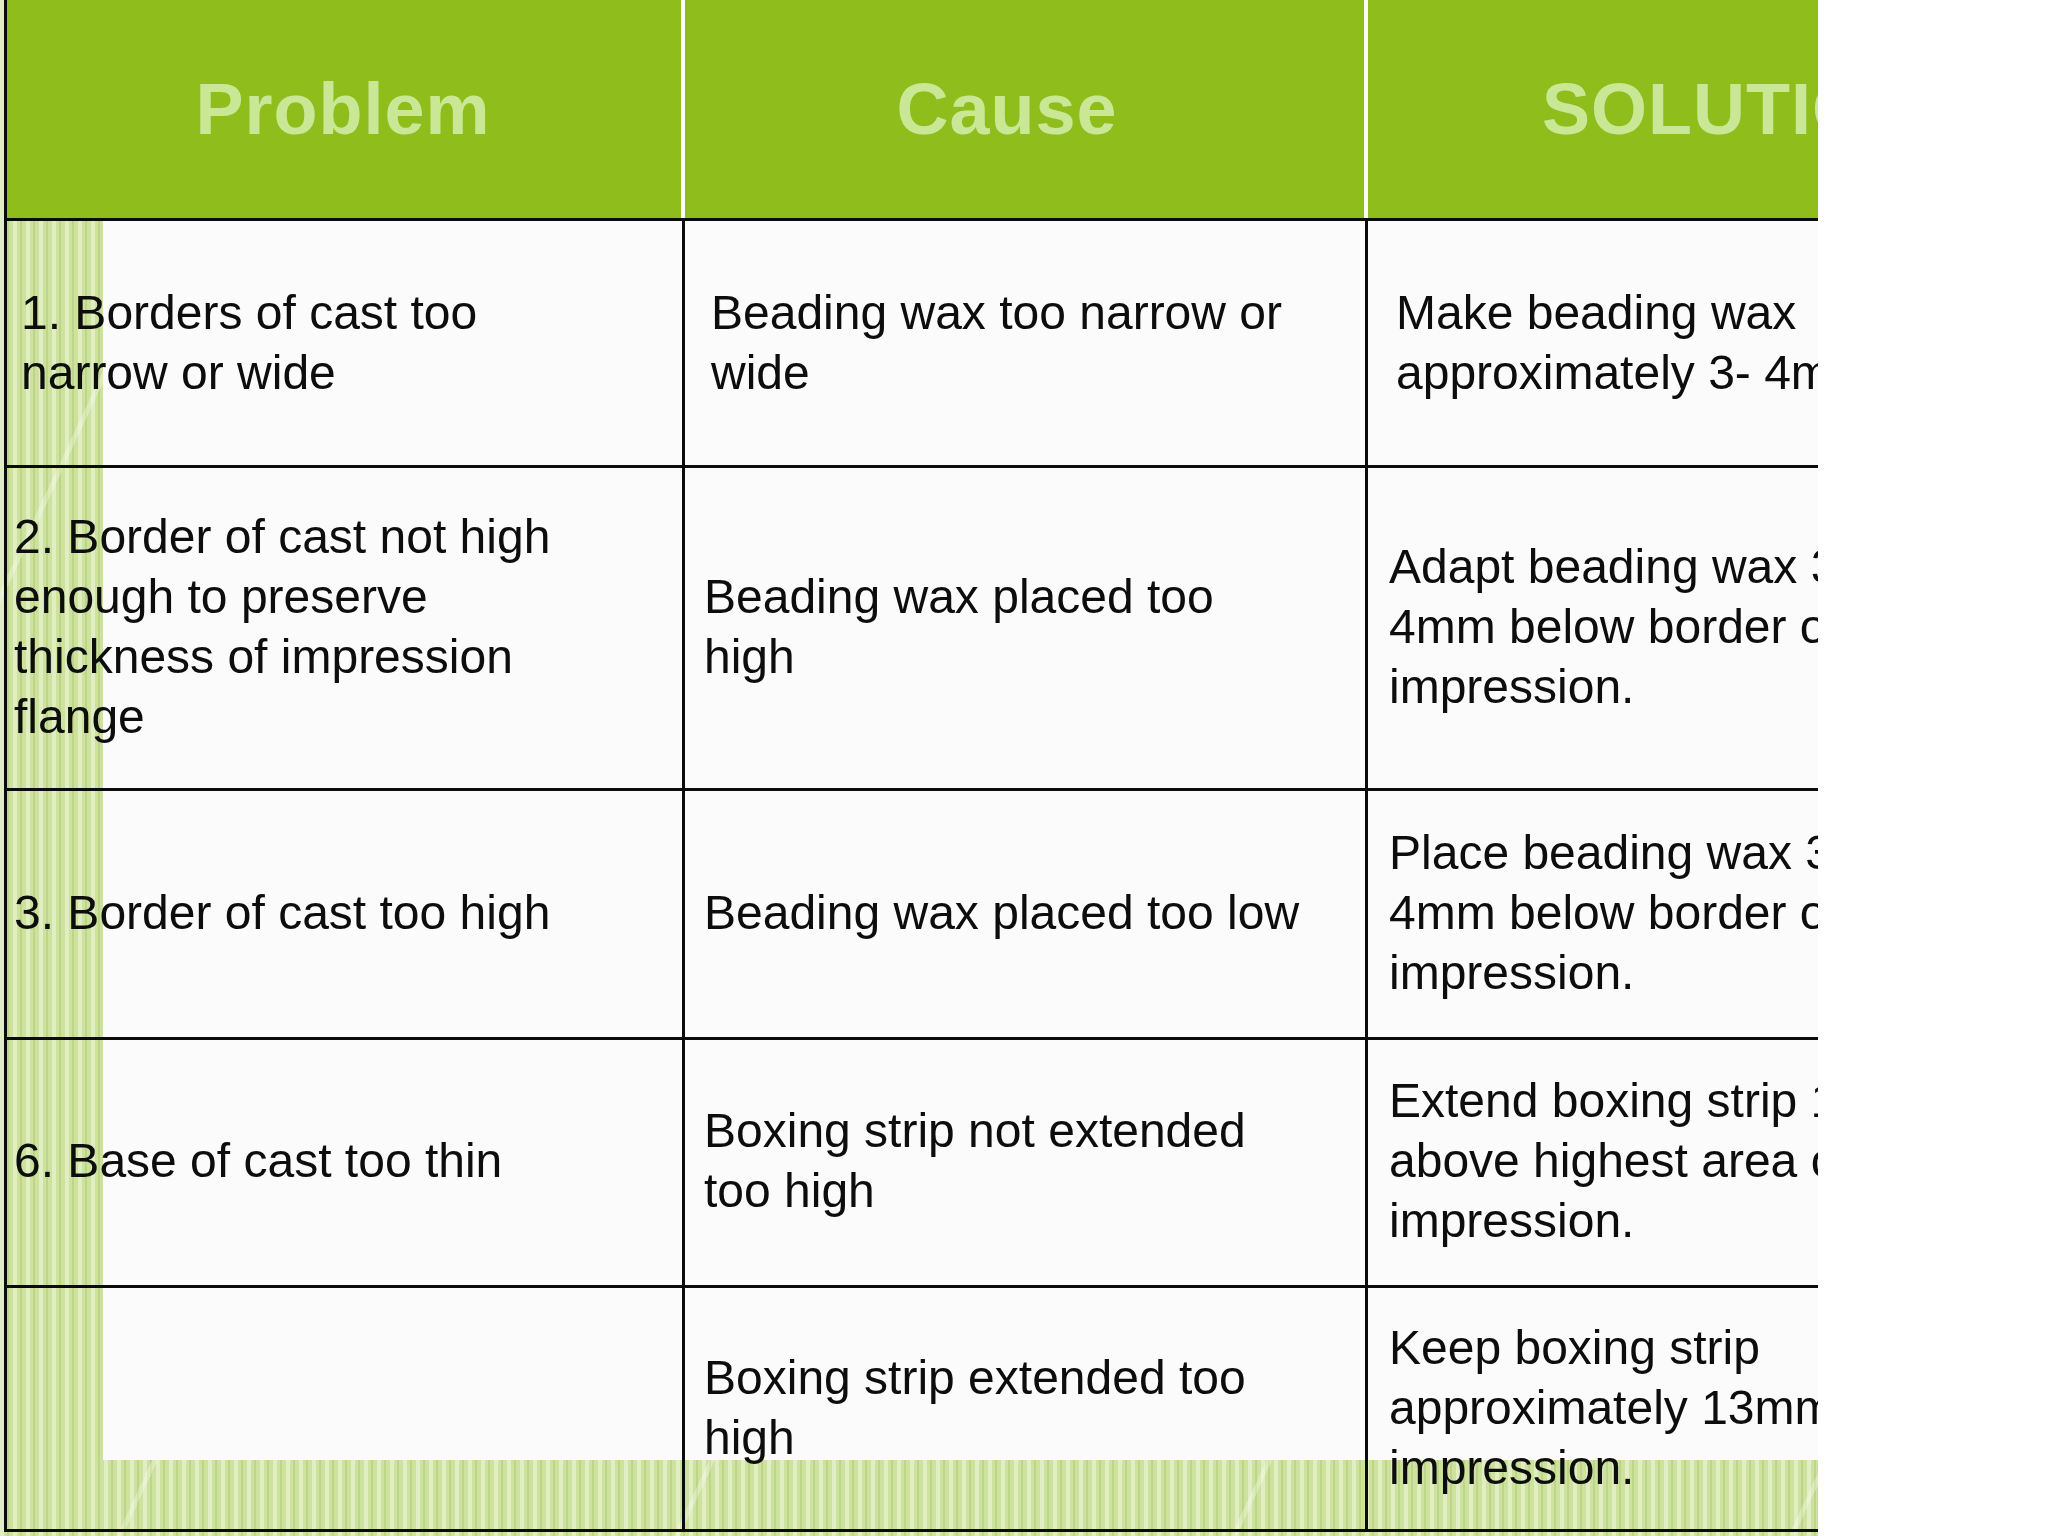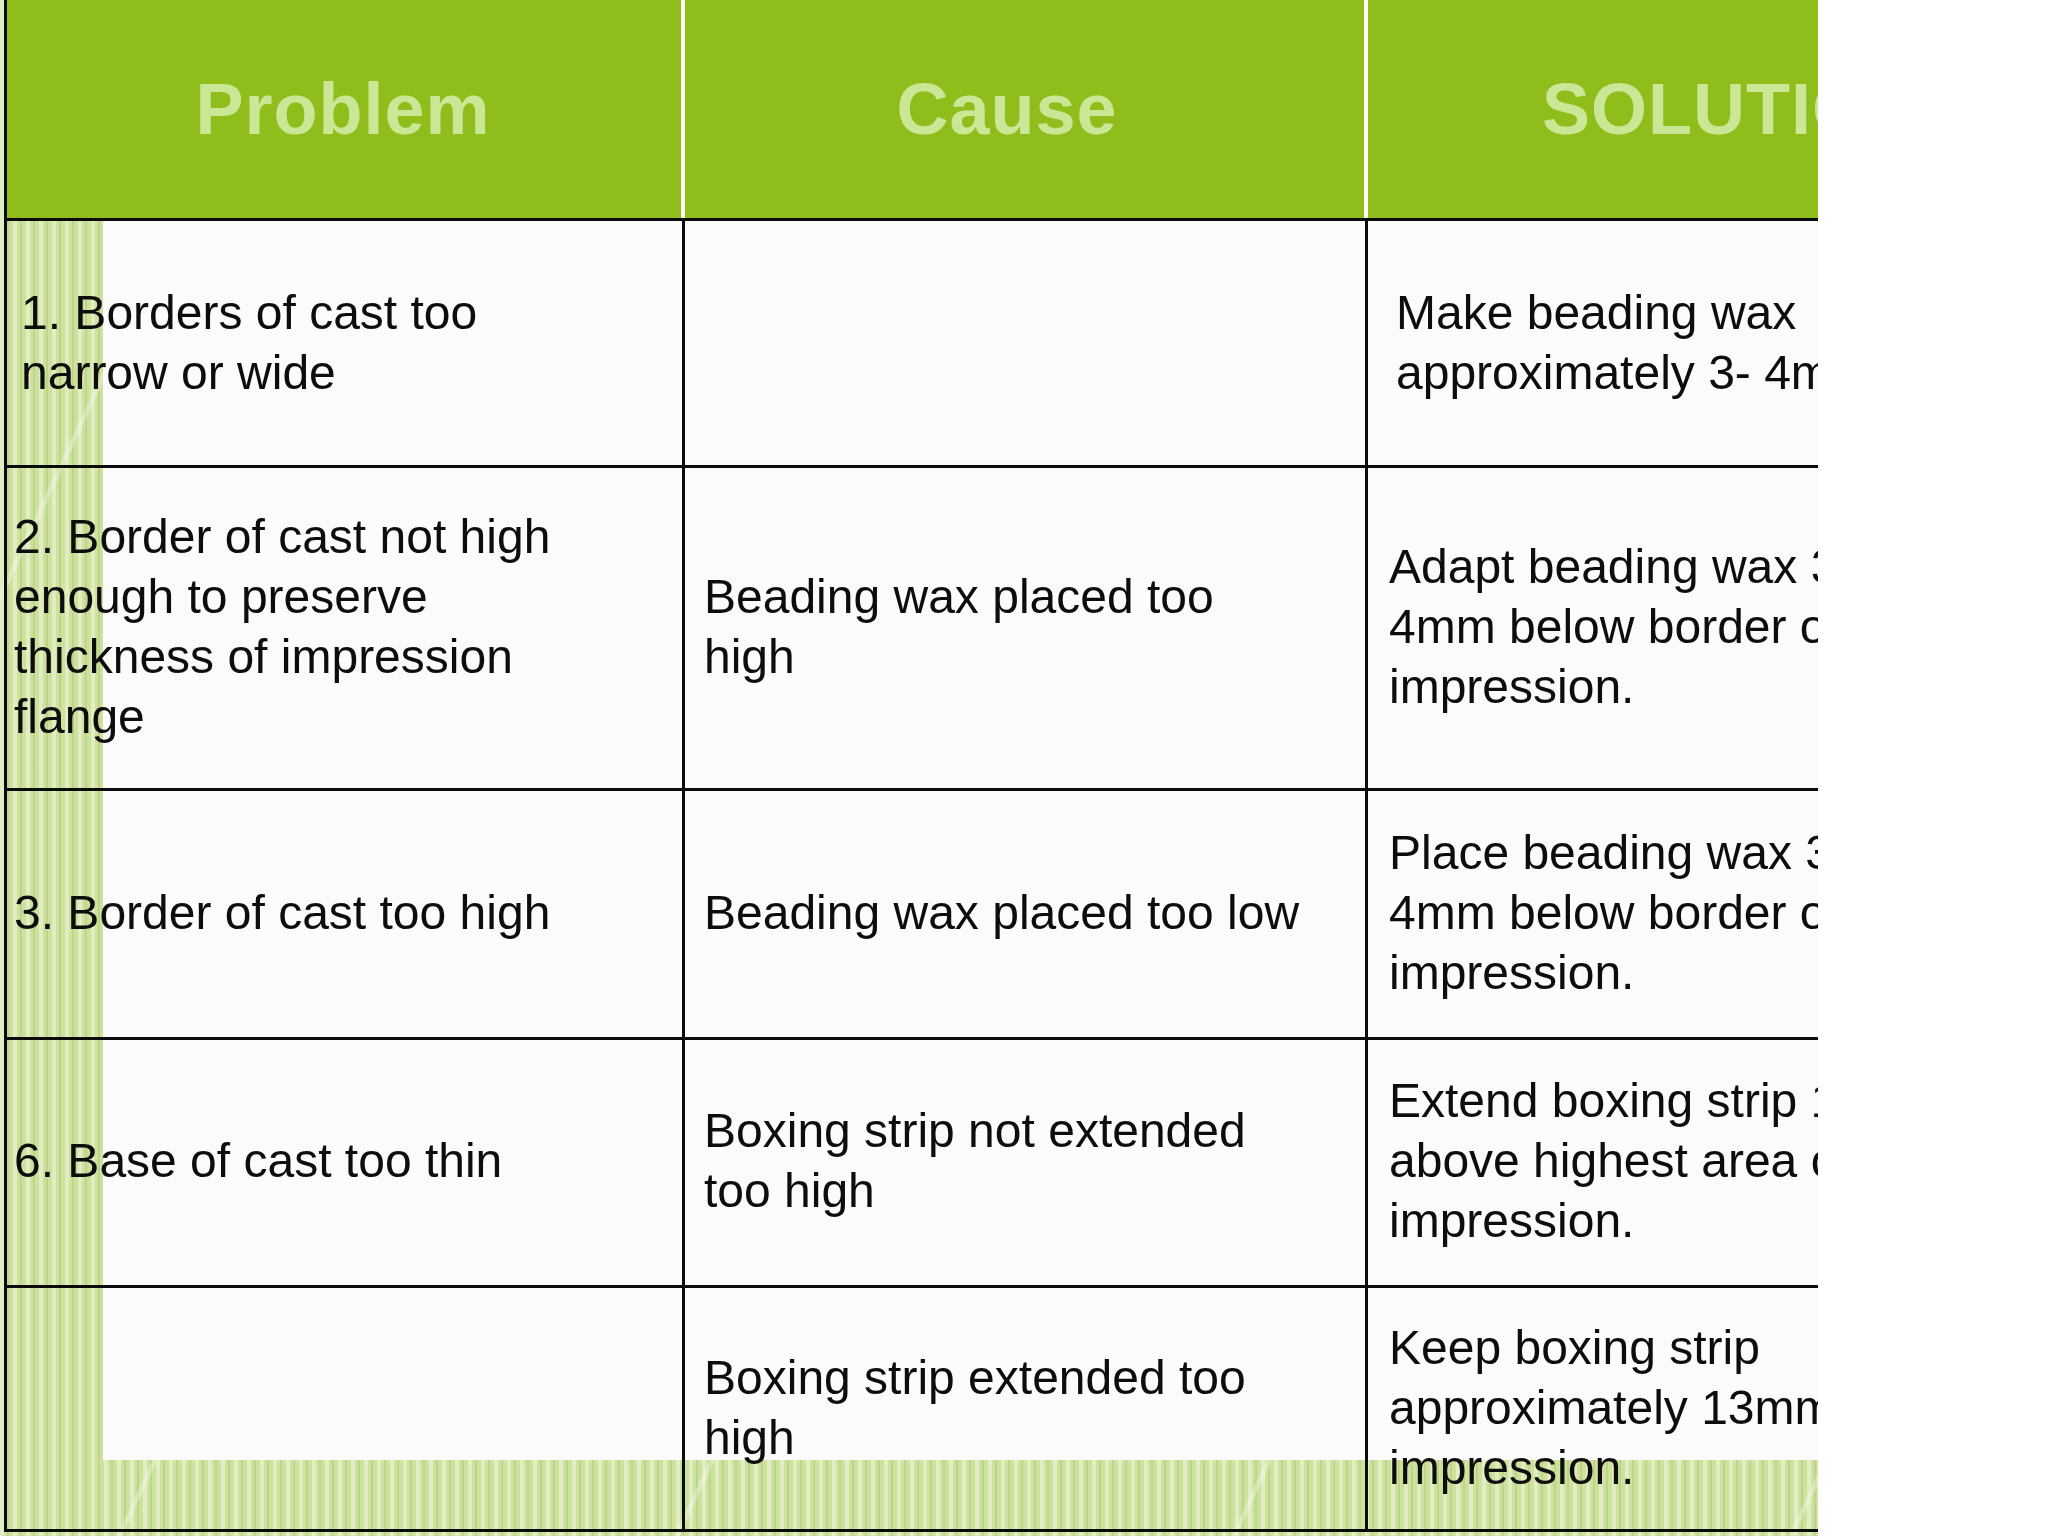--- a/index.html
+++ b/index.html
@@ -85,20 +85,22 @@
   <div class="hline hl-d"></div>
   <div class="hline hl-e"></div>
   <div class="hline hl-f"></div>
   <div class="vline vl-left"></div>
   <div class="vline vl-right"></div>
   <div class="vline vl-c1"></div>
   <div class="vline vl-c2"></div>
 
   <div class="cell r1 c1">1. Borders of cast too
 narrow or wide</div>
+  <div class="cell r1 c2">Beading wax too narrow or
+wide</div>
   <div class="cell r1 c3">Make beading wax
 approximately 3- 4mm wide.</div>
 
   <div class="cell r2 c1">2. Border of cast not high
 enough to preserve
 thickness of impression
 flange</div>
   <div class="cell r2 c2">Beading wax placed too
 high</div>
   <div class="cell r2 c3">Adapt beading wax 3 –

